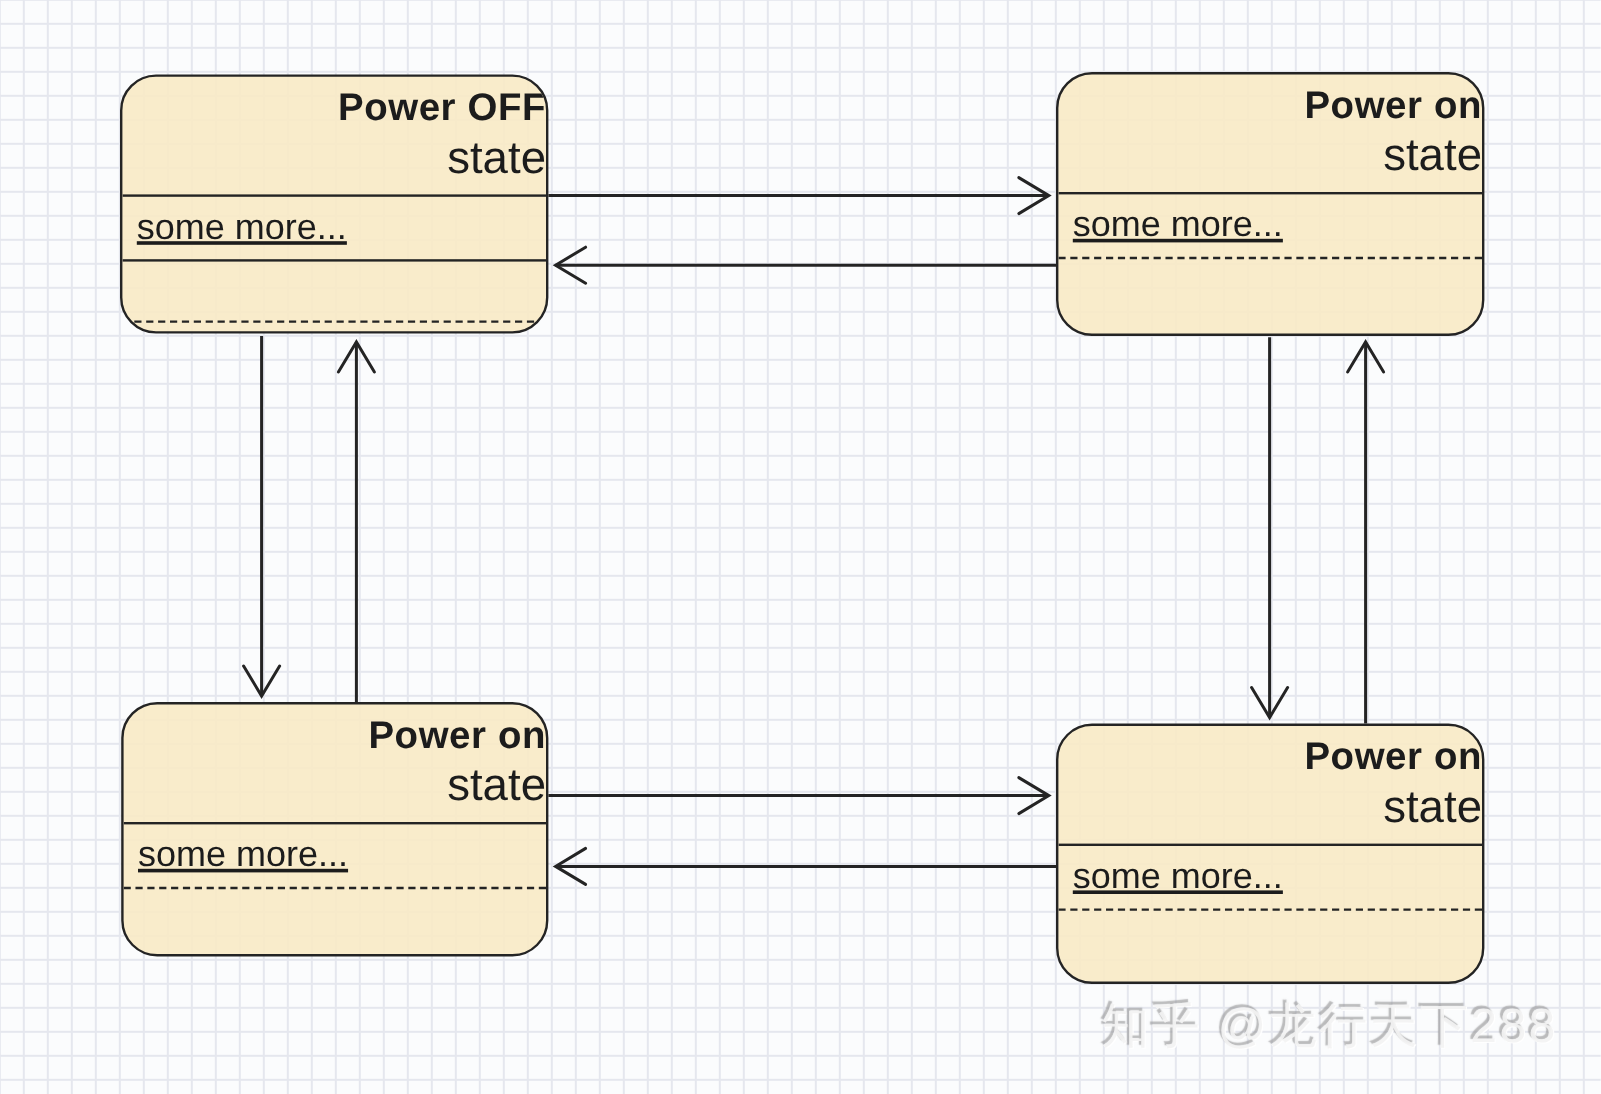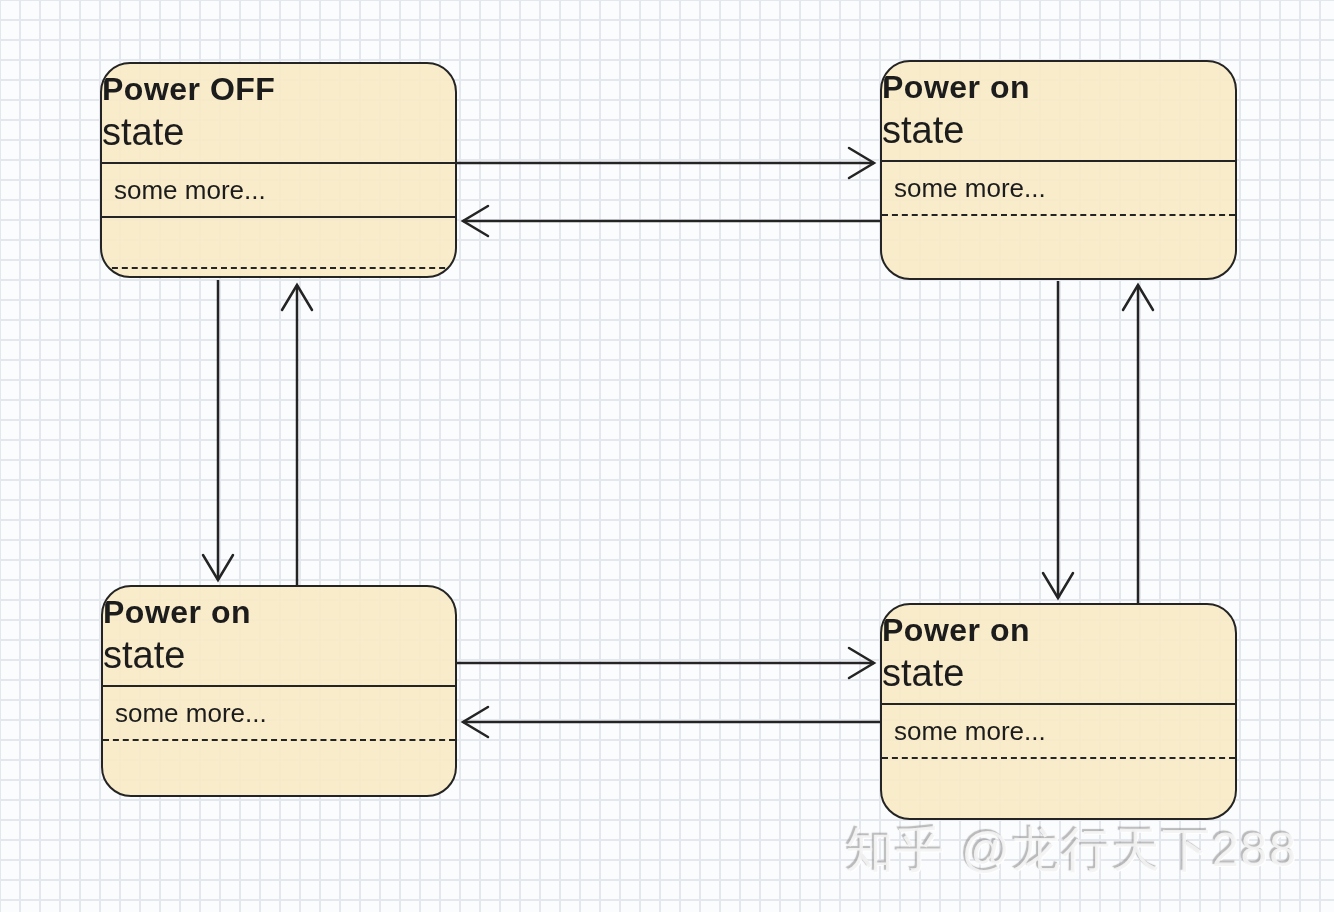--- a/index.html
+++ b/index.html
@@ -40,41 +40,42 @@
     display: flex;
     flex-direction: column;
     color: #1c1c1c;
     overflow: hidden;
   }
   .node-header {
     flex: 0 0 auto;
     height: 98px;
     display: flex;
     flex-direction: column;
-    align-items: flex-start;
+    align-items: flex-end;
     justify-content: center;
     border-bottom: 2.5px solid #242424;
   }
   .node-title {
     font-weight: bold;
     font-size: 32px;
     line-height: 1.25;
     letter-spacing: 0.5px;
   }
   .node-subtitle {
     font-size: 38px;
     line-height: 1.25;
   }
   .node-row {
     flex: 0 0 auto;
     height: 52px;
     display: flex;
     align-items: center;
     padding: 0 12px;
-    font-size: 26px;
+    font-size: 30px;
+    text-decoration: underline;
   }
   .divider-solid { border-bottom: 2.5px solid #242424; }
   .divider-dashed { border-bottom: 2.5px dashed #242424; }
   .node-footer {
     flex: 1 1 auto;
     display: flex;
     flex-direction: column;
     justify-content: flex-end;
   }
   .node-footer.footer-dashed::before {
@@ -86,21 +87,21 @@
   
   #node-top-left     { left: 100px; top: 62px;  width: 357px; height: 216px; }
   #node-top-right    { left: 880px; top: 60px;  width: 357px; height: 220px; }
   #node-bottom-left  { left: 101px; top: 585px; width: 356px; height: 212px; }
   #node-bottom-right { left: 880px; top: 603px; width: 357px; height: 217px; }
 
   .watermark {
     position: absolute;
     right: 36px;
     bottom: 30px;
-    font-size: 48px;
+    font-size: 40px;
     letter-spacing: 2px;
     color: rgba(243, 243, 243, 0.92);
     text-shadow: -2px -2px 1px rgba(150, 150, 152, 0.65), 1px 1px 0 rgba(255,255,255,0.9);
     white-space: nowrap;
     user-select: none;
   }
 </style>
 </head>
 <body>
 

